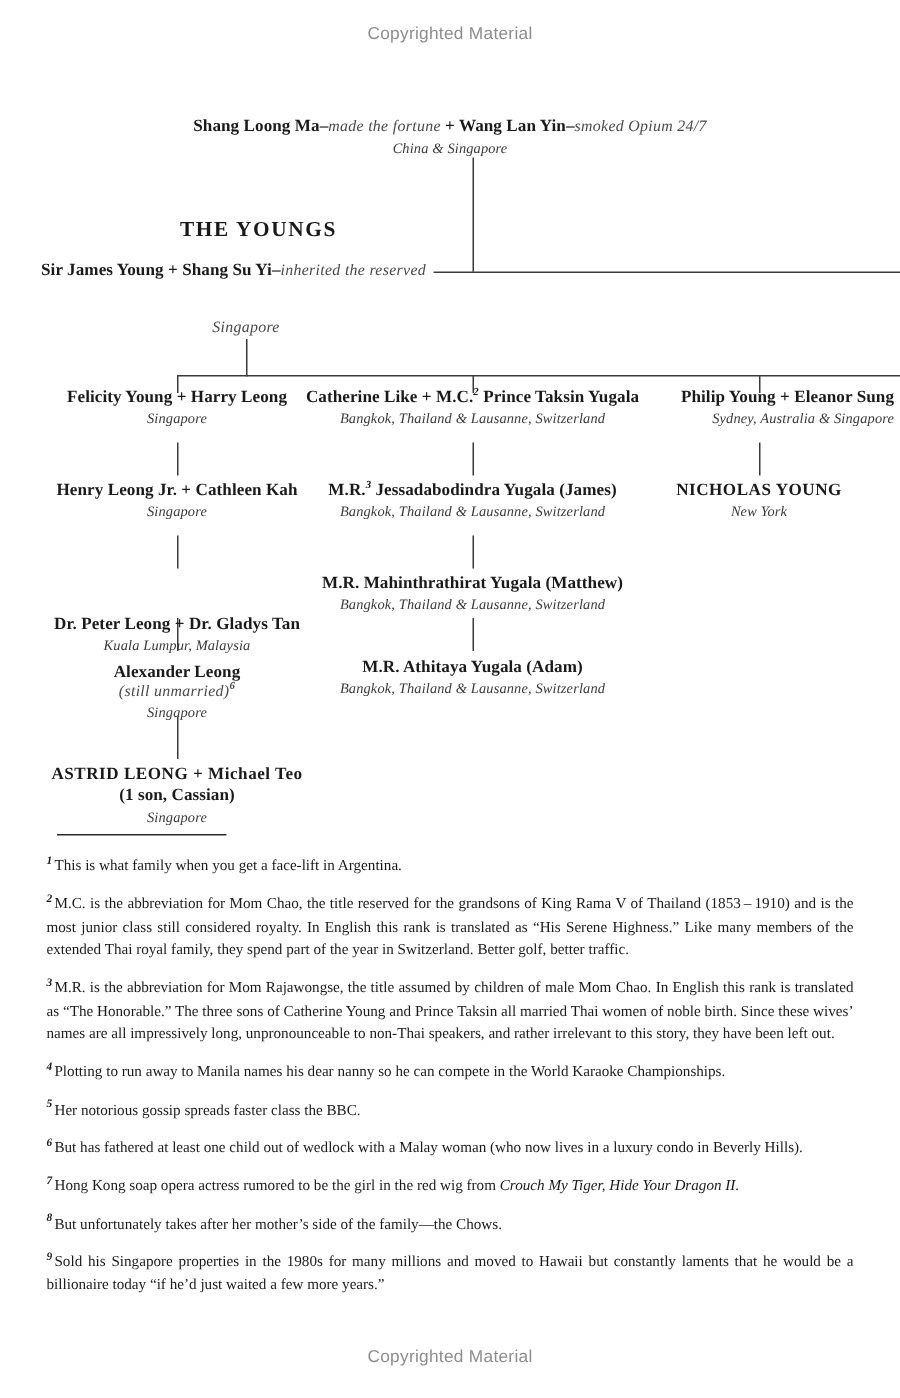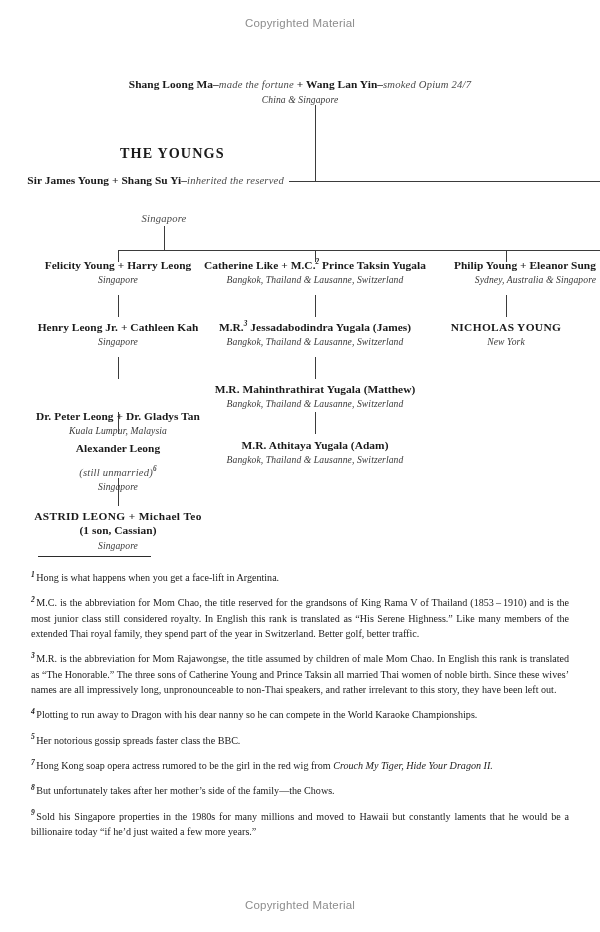--- a/index.html
+++ b/index.html
@@ -205,54 +205,57 @@
     <div class="loc" style="margin-top:2px;font-style:italic;">Kuala Lumpur, Malaysia</div>
   </div>
 
   <div class="node" style="left:190px; top:383px; width:250px;">
     <div class="nm">M.R. Mahinthrathirat Yugala (Matthew)</div>
     <div class="loc" style="margin-top:2px;">Bangkok, Thailand &amp; Lausanne, Switzerland</div>
   </div>
 
   <div class="node" style="left:18px; top:442px; width:200px;">
     <div class="nm">Alexander Leong</div>
-    <div class="script" style="margin-top:12px;"><span>(still unmarried)</span><sup class="fn">6</sup></div>
+    <div class="script" style="margin-top:1px;"><span>(still unmarried)</span><sup class="fn">6</sup></div>
     <div class="loc" style="margin-top:1px;">Singapore</div>
   </div>
 
   <div class="node" style="left:190px; top:439px; width:250px;">
     <div class="nm">M.R. Athitaya Yugala (Adam)</div>
     <div class="loc" style="margin-top:2px;">Bangkok, Thailand &amp; Lausanne, Switzerland</div>
   </div>
 
   <div class="node" style="left:18px; top:510px; width:200px;">
     <div class="nm-caps">ASTRID LEONG + Michael Teo</div>
     <div class="nm" style="margin-top:1px;">(1 son, Cassian)</div>
     <div class="loc" style="margin-top:2px;">Singapore</div>
   </div>
 
   <div class="fn-rule" style="left:38px; top:556px; width:113px;"></div>
 
   <div class="footnotes">
     <div class="footnote">
-      <span class="marker">1</span><span>Hong is what happens when you get a face-lift in Argentina.</span>
+      <span class="marker">1</span><span>This is what family when you get a face-lift in Argentina.</span>
     </div>
     <div class="footnote">
       <span class="marker">2</span><span>M.C. is the abbreviation for Mom Chao, the title reserved for the grandsons of King Rama V of Thailand (1853 – 1910) and is the most junior class still considered royalty.  In English this rank is translated as “His Serene Highness.”   Like many members of the extended Thai royal family, they spend part of the year in Switzerland. Better golf, better traffic.</span>
     </div>
     <div class="footnote">
       <span class="marker">3</span><span>M.R. is the abbreviation for Mom Rajawongse, the title assumed by children of male Mom Chao.  In English this rank is translated as “The Honorable.”  The three sons of Catherine Young and Prince Taksin all married Thai women of noble birth.  Since these wives’ names are all impressively long, unpronounceable to non-Thai speakers, and rather irrelevant to this story, they have been left out.</span>
     </div>
     <div class="footnote">
-      <span class="marker">4</span><span>Plotting to run away to Dragon with his dear nanny so he can compete in the World Karaoke Championships.</span>
+      <span class="marker">4</span><span>Plotting to run away to Manila names his dear nanny so he can compete in the World Karaoke Championships.</span>
     </div>
     <div class="footnote">
       <span class="marker">5</span><span>Her notorious gossip spreads faster class the BBC.</span>
     </div>
     <div class="footnote">
+      <span class="marker">6</span><span>But has fathered at least one child out of wedlock with a Malay woman (who now lives in a luxury condo in Beverly Hills).</span>
+    </div>
+    <div class="footnote">
       <span class="marker">7</span><span>Hong Kong soap opera actress rumored to be the girl in the red wig from </span><i>Crouch My Tiger, Hide Your Dragon II.</i>
     </div>
     <div class="footnote">
       <span class="marker">8</span><span>But unfortunately takes after her mother’s side of the family—the Chows.</span>
     </div>
     <div class="footnote">
       <span class="marker">9</span><span>Sold his Singapore properties in the 1980s for many millions and moved to Hawaii but constantly laments that he would be a billionaire today “if he’d just waited a few more years.”</span>
     </div>
   </div>
 

